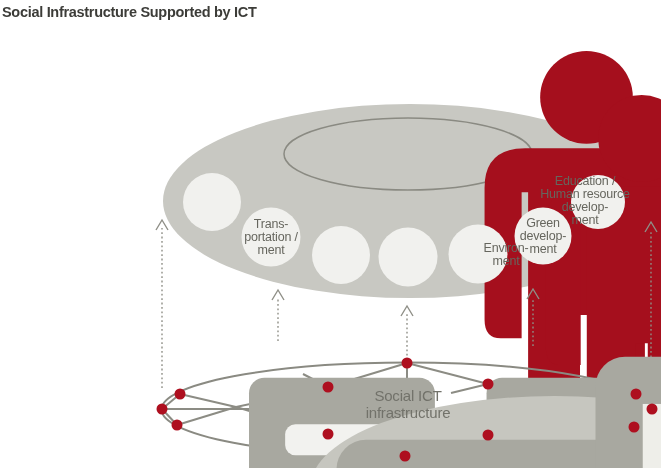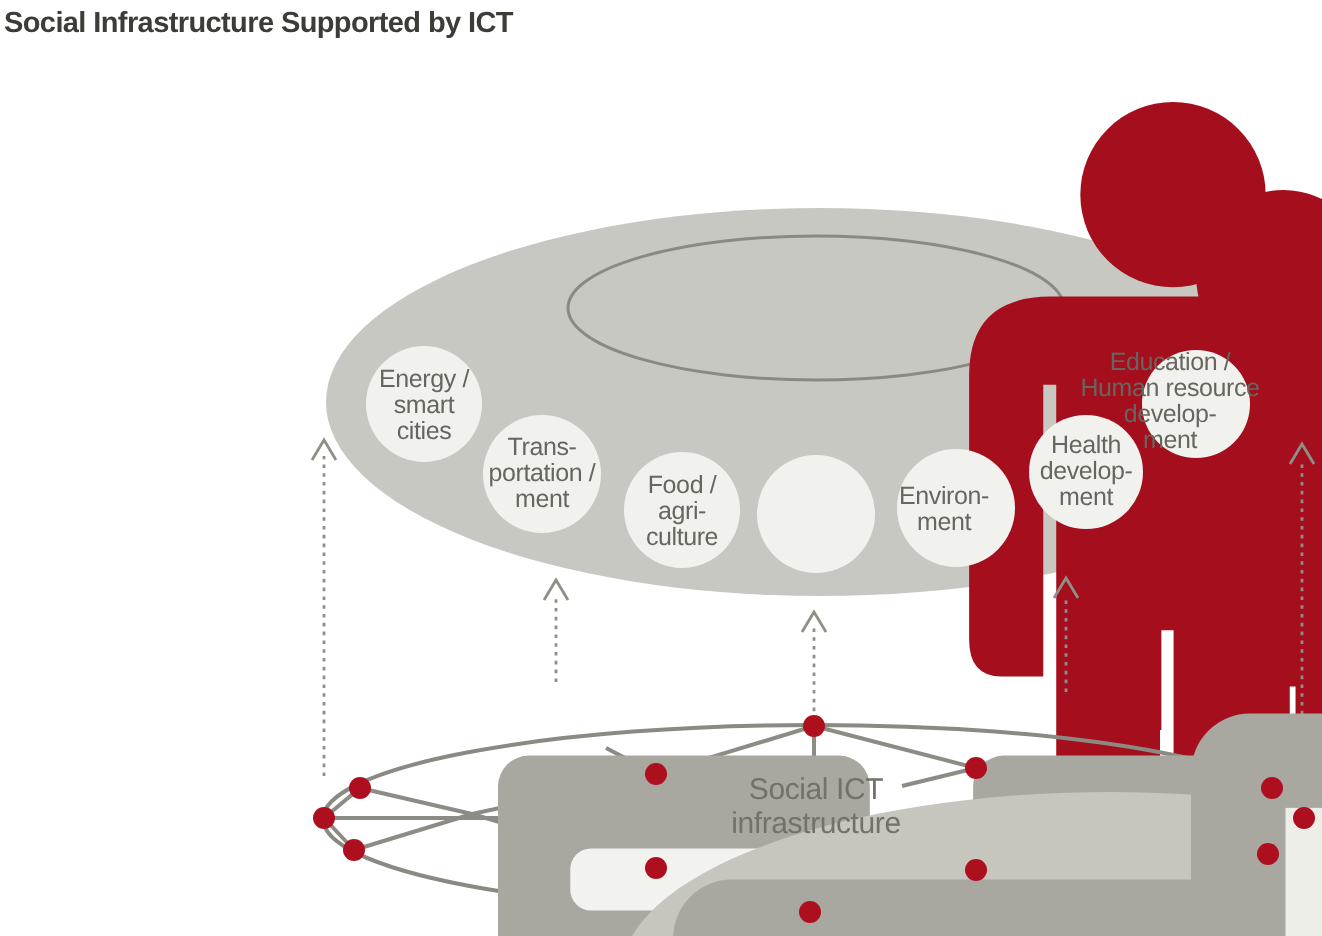--- a/index.html
+++ b/index.html
@@ -161,32 +161,26 @@
       <circle class="dot" cx="488" cy="384" r="5.5"></circle>
       <circle class="dot" cx="488" cy="435" r="5.5"></circle>
       <circle class="dot" cx="636" cy="394" r="5.5"></circle>
       <circle class="dot" cx="652" cy="409" r="5.5"></circle>
       <circle class="dot" cx="634" cy="427" r="5.5"></circle>
     </g>
   </svg>
 
   <div class="title">Social Infrastructure Supported by ICT</div>
 
-  <div class="lbl" style="left:212px;top:203px">Energy /
-smart
-cities</div>
   <div class="lbl" style="left:271px;top:237px">Trans-
 portation /
 ment</div>
-  <div class="lbl" style="left:341px;top:256px">Food /
-agri-
-culture</div>
-  <div class="lbl" style="left:472px;top:255px">Environ-
+  <div class="lbl" style="left:506px;top:255px">Environ-
 ment</div>
-  <div class="lbl" style="left:543px;top:236px">Health
+  <div class="lbl" style="left:543px;top:236px">Green
 develop-
 ment</div>
   <div class="lbl" style="left:585px;top:201px">Education /
 Human resource
 develop-
 ment</div>
 
   <div class="netlbl" style="left:408px;top:404px">Social ICT
 infrastructure</div>
 </div>

